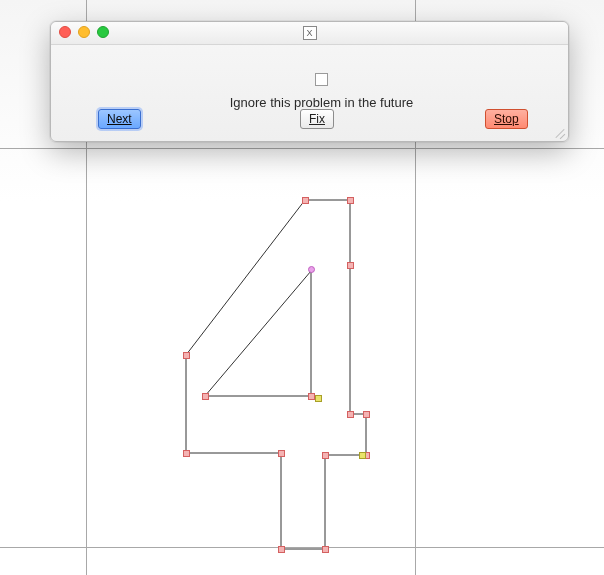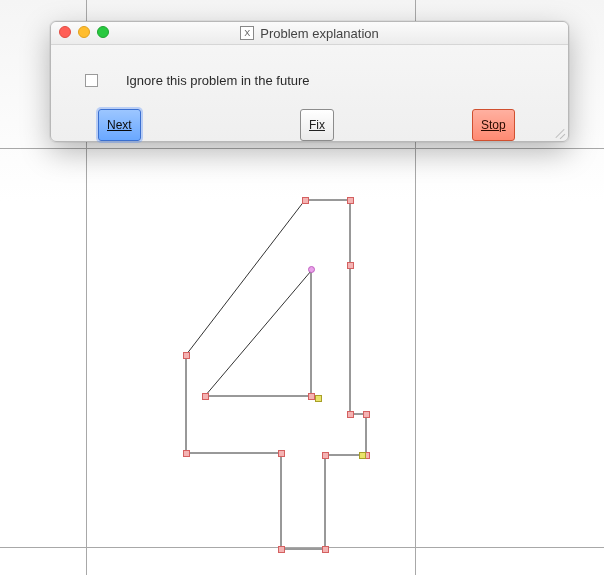--- a/index.html
+++ b/index.html
@@ -124,42 +124,43 @@
   .msg {
     font-size: 13px;
     color: #2a2a2a;
   }
 
   .check-row {
     margin-top: 22px;
     margin-left: 24px;
     display: flex;
     align-items: center;
-    gap: 28px;
+    gap: 9px;
     font-size: 13px;
     color: #2a2a2a;
+    flex-direction: column;
   }
   .chk {
     width: 13px;
     height: 13px;
     border: 1px solid #9a9a9a;
     background: #fff;
     box-sizing: border-box;
   }
 
   .button-row {
     position: absolute;
     left: 0;
     right: 0;
     bottom: 8px;
     height: 24px;
   }
   .btn {
     position: absolute;
-    height: 32px;
+    height: 20px;
     padding: 0 8px;
     font-size: 12px;
     line-height: 18px;
     border: 1px solid #8c8c8c;
     border-radius: 3px;
     background: linear-gradient(to bottom, #ffffff, #eaeaea);
     box-sizing: border-box;
     color: #222;
     cursor: default;
     font-family: inherit;
@@ -231,38 +232,37 @@
 
 <div class="dialog">
   <div class="titlebar">
     <div class="traffic-lights">
       <div class="tl red"></div>
       <div class="tl yellow"></div>
       <div class="tl green"></div>
     </div>
     <div class="title-wrap">
       <span class="title-icon">X</span>
-      <span>Problem explanation</span>
     </div>
   </div>
 
   <div class="dialog-body">
 
     <label class="check-row">
       <span class="chk"></span>
       <span>Ignore this problem in the future</span>
     </label>
   </div>
 
   <div class="button-row">
     <button class="btn primary" style="left:47px">
       <u>Next</u>
     </button>
     <button class="btn" style="left:249px">
       <u>Fix</u>
     </button>
-    <button class="btn stop" style="left:421px">
+    <button class="btn stop" style="left:434px">
       <u>Stop</u>
     </button>
   </div>
 
   <div class="resize-grip"></div>
 </div>
 
 </body></html>

